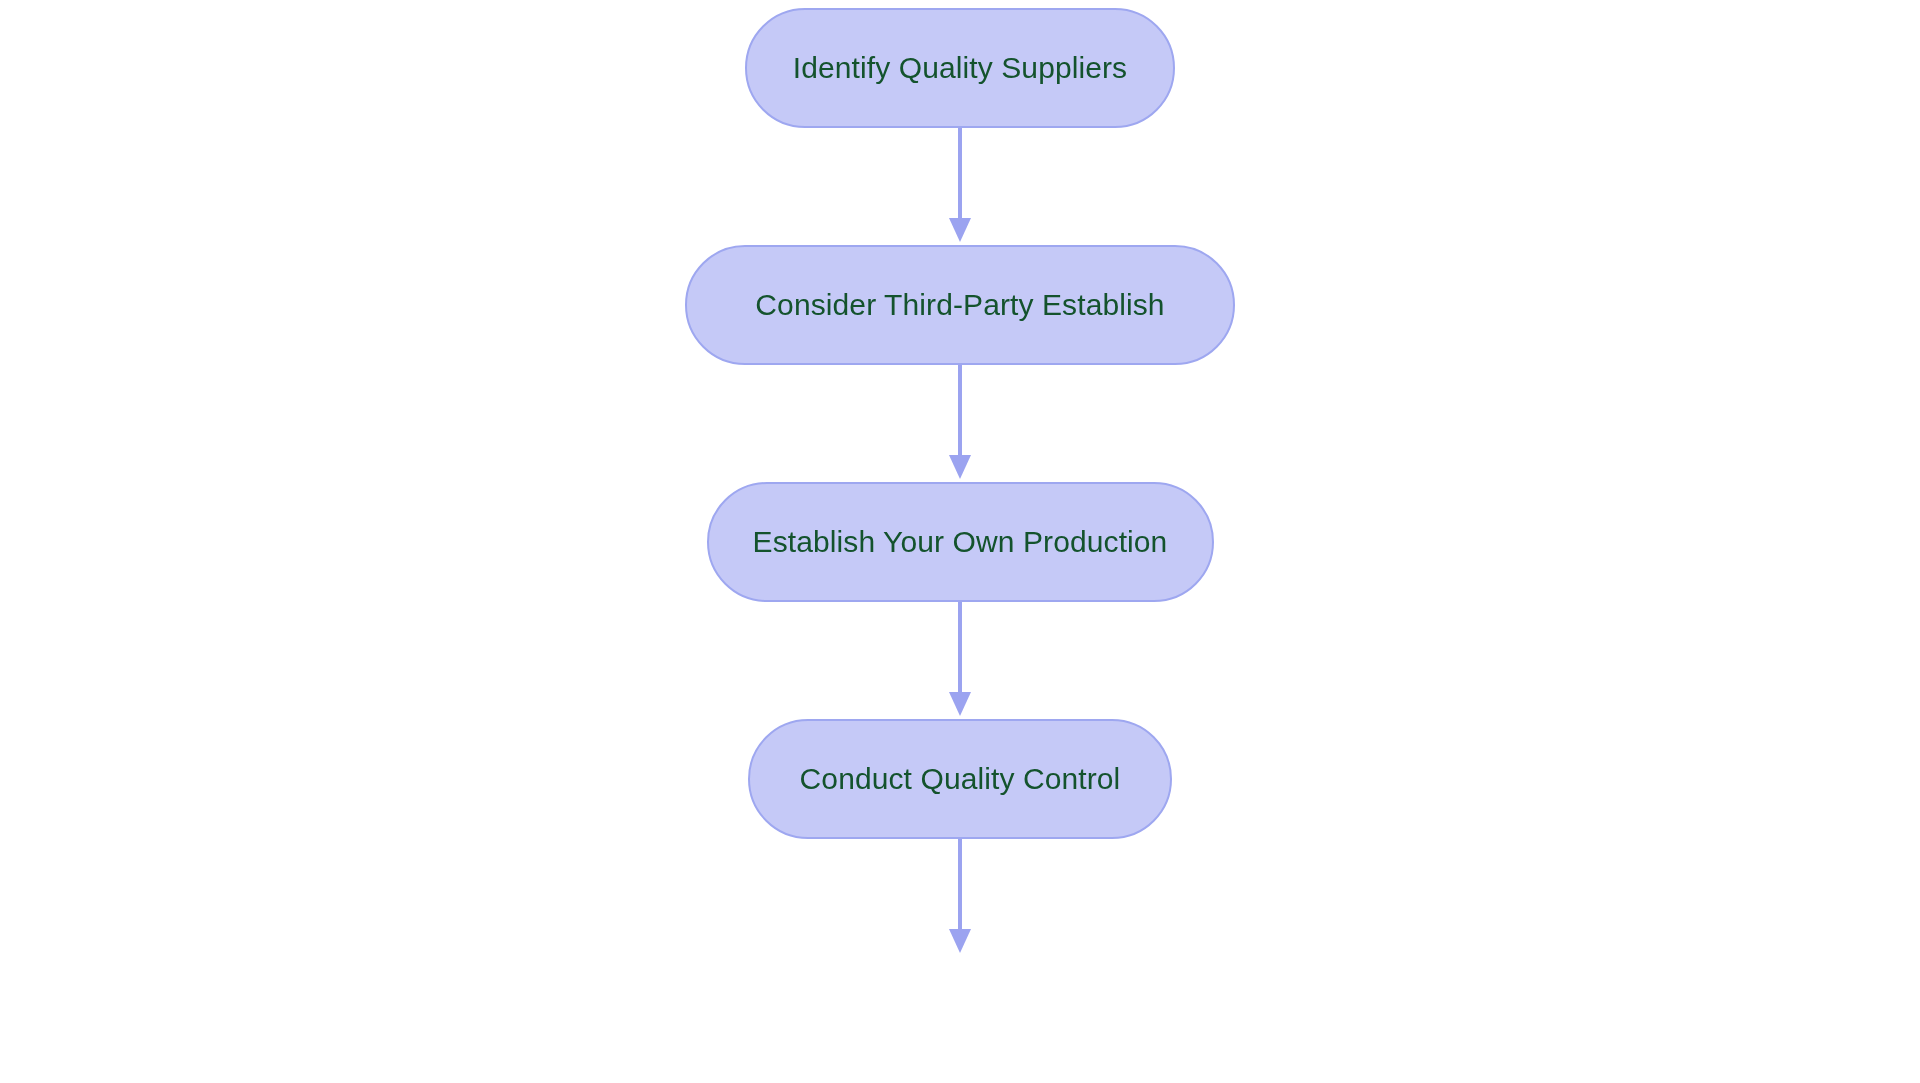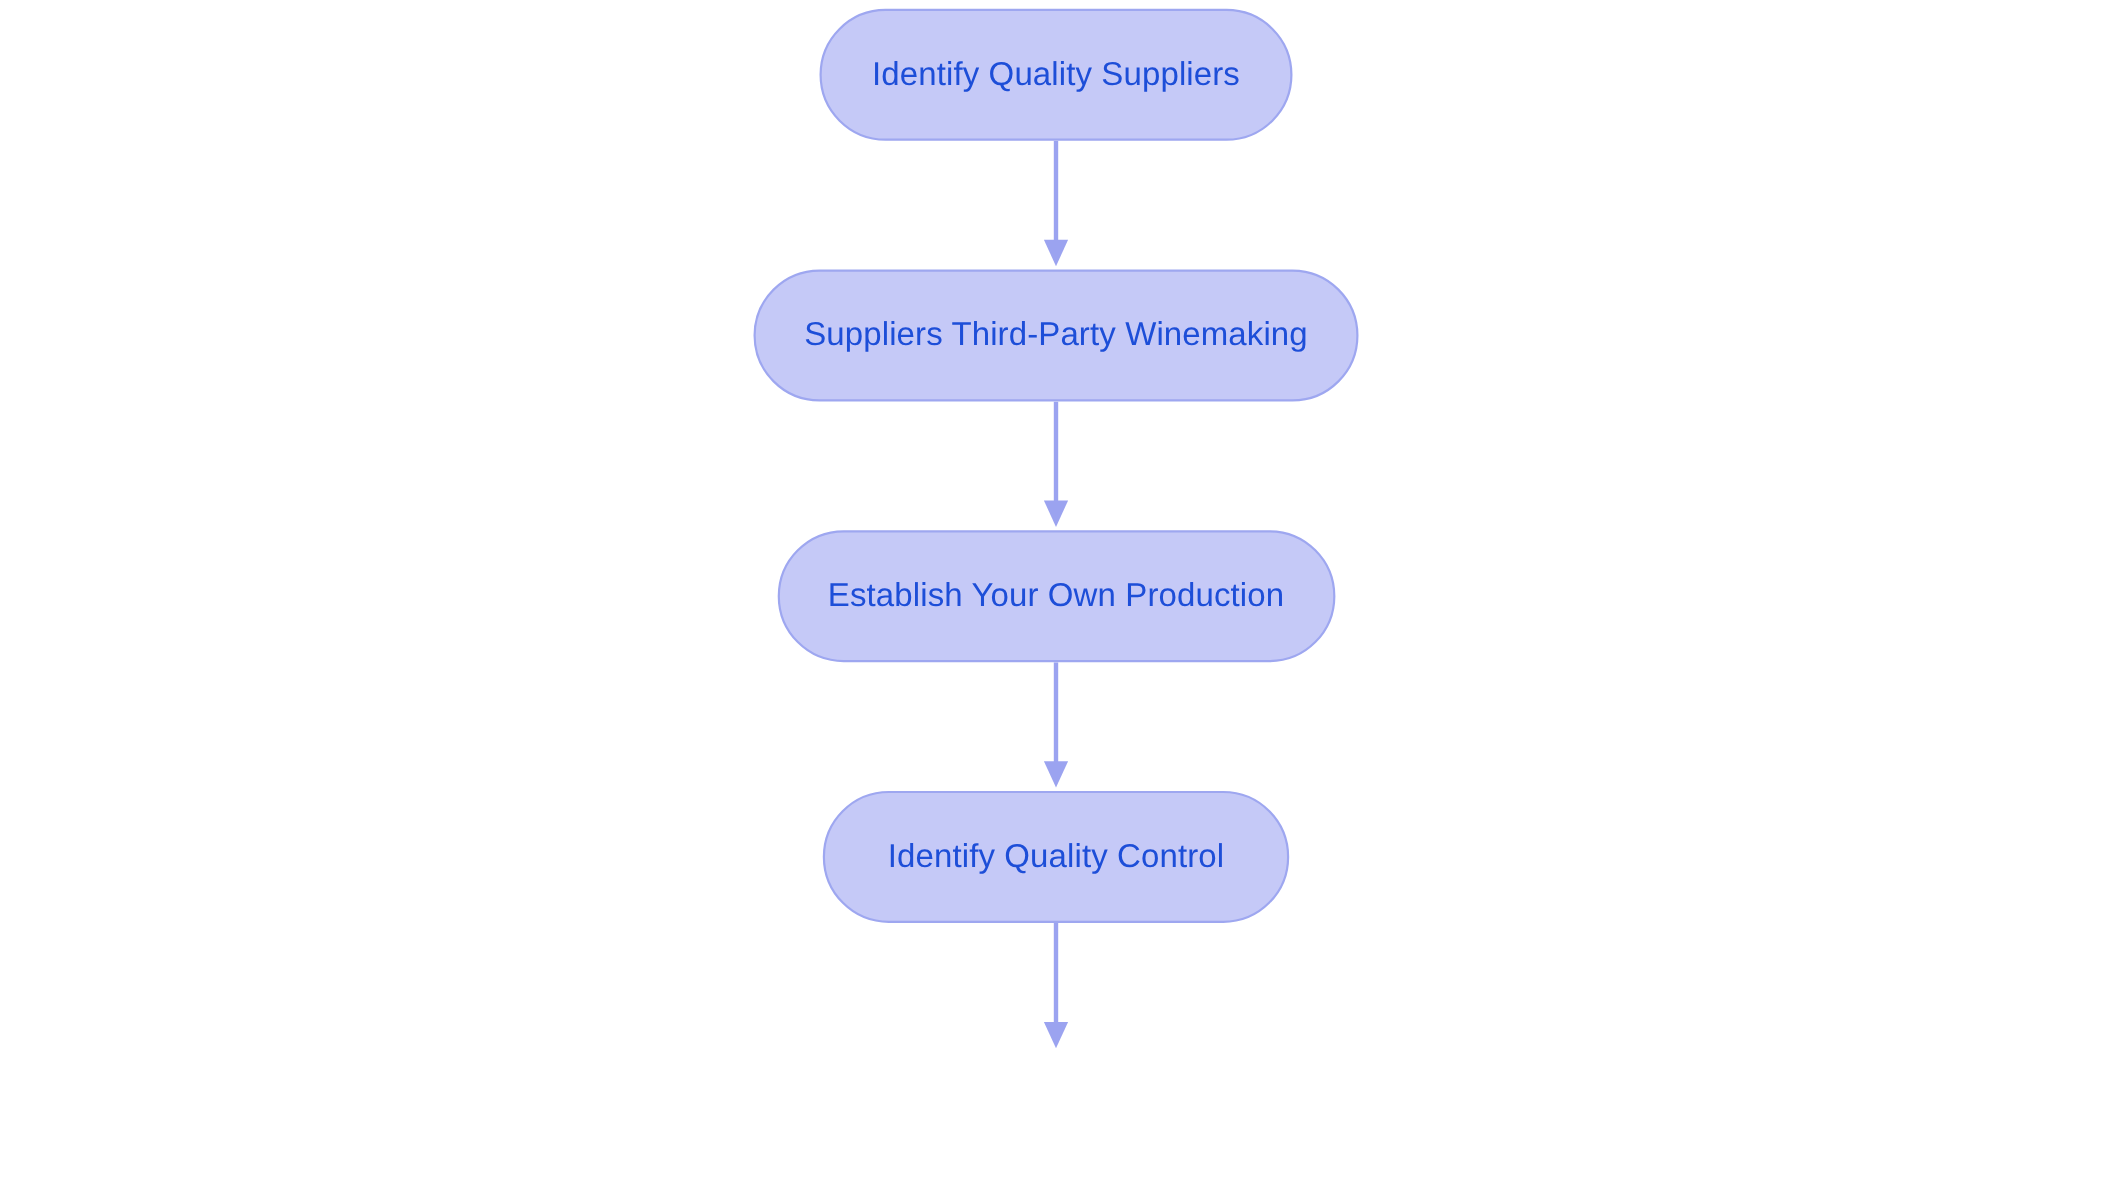--- a/index.html
+++ b/index.html
@@ -41,21 +41,21 @@
     border-radius: 60px;
     background: #c5c9f7;
     border: 2px solid #9ea7f0;
     display: flex;
     align-items: center;
     justify-content: center;
     flex: 0 0 auto;
   }
 
   .node-label {
-    color: #1d4ed8;
+    color: #14532d;
     font-size: 30px;
     font-weight: 400;
     line-height: 1;
     letter-spacing: 0.1px;
     white-space: nowrap;
     padding: 0 46px;
   }
 
   .node-1 { width: 430px; }
   .node-2 { width: 550px; }
@@ -91,39 +91,39 @@
     <div class="node node-1">
       <span class="node-label">Identify Quality Suppliers</span>
     </div>
 
     <svg class="connector" viewBox="0 0 26 117" preserveAspectRatio="none">
       <line class="connector-line" x1="13" y1="0" x2="13" y2="92"></line>
       <polygon class="connector-head" points="13,114 2,90 24,90"></polygon>
     </svg>
 
     <div class="node node-2">
-      <span class="node-label">Suppliers Third-Party Winemaking</span>
+      <span class="node-label">Consider Third-Party Establish</span>
     </div>
 
     <svg class="connector" viewBox="0 0 26 117" preserveAspectRatio="none">
       <line class="connector-line" x1="13" y1="0" x2="13" y2="92"></line>
       <polygon class="connector-head" points="13,114 2,90 24,90"></polygon>
     </svg>
 
     <div class="node node-3">
       <span class="node-label">Establish Your Own Production</span>
     </div>
 
     <svg class="connector" viewBox="0 0 26 117" preserveAspectRatio="none">
       <line class="connector-line" x1="13" y1="0" x2="13" y2="92"></line>
       <polygon class="connector-head" points="13,114 2,90 24,90"></polygon>
     </svg>
 
     <div class="node node-4">
-      <span class="node-label">Identify Quality Control</span>
+      <span class="node-label">Conduct Quality Control</span>
     </div>
 
     <svg class="connector" viewBox="0 0 26 117" preserveAspectRatio="none">
       <line class="connector-line" x1="13" y1="0" x2="13" y2="92"></line>
       <polygon class="connector-head" points="13,114 2,90 24,90"></polygon>
     </svg>
 
 
   </div>
 </div>

